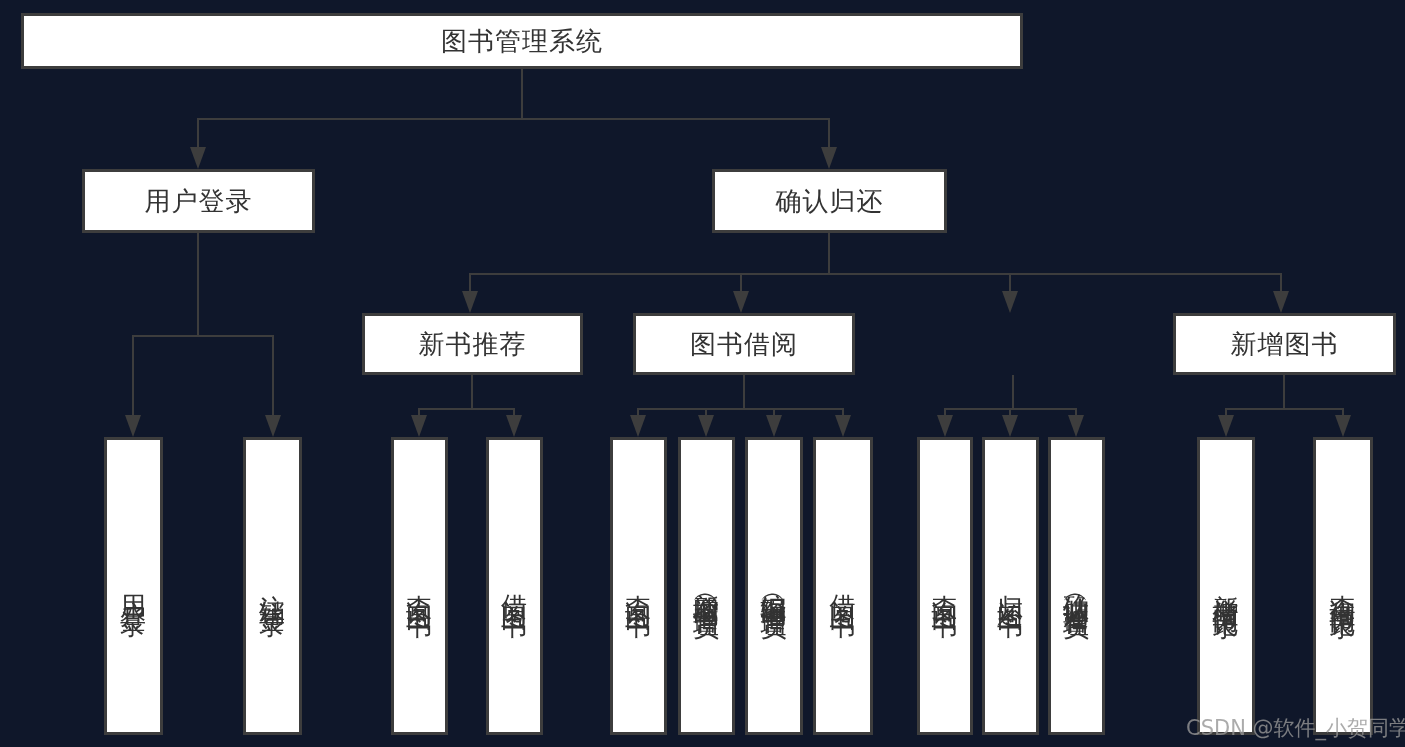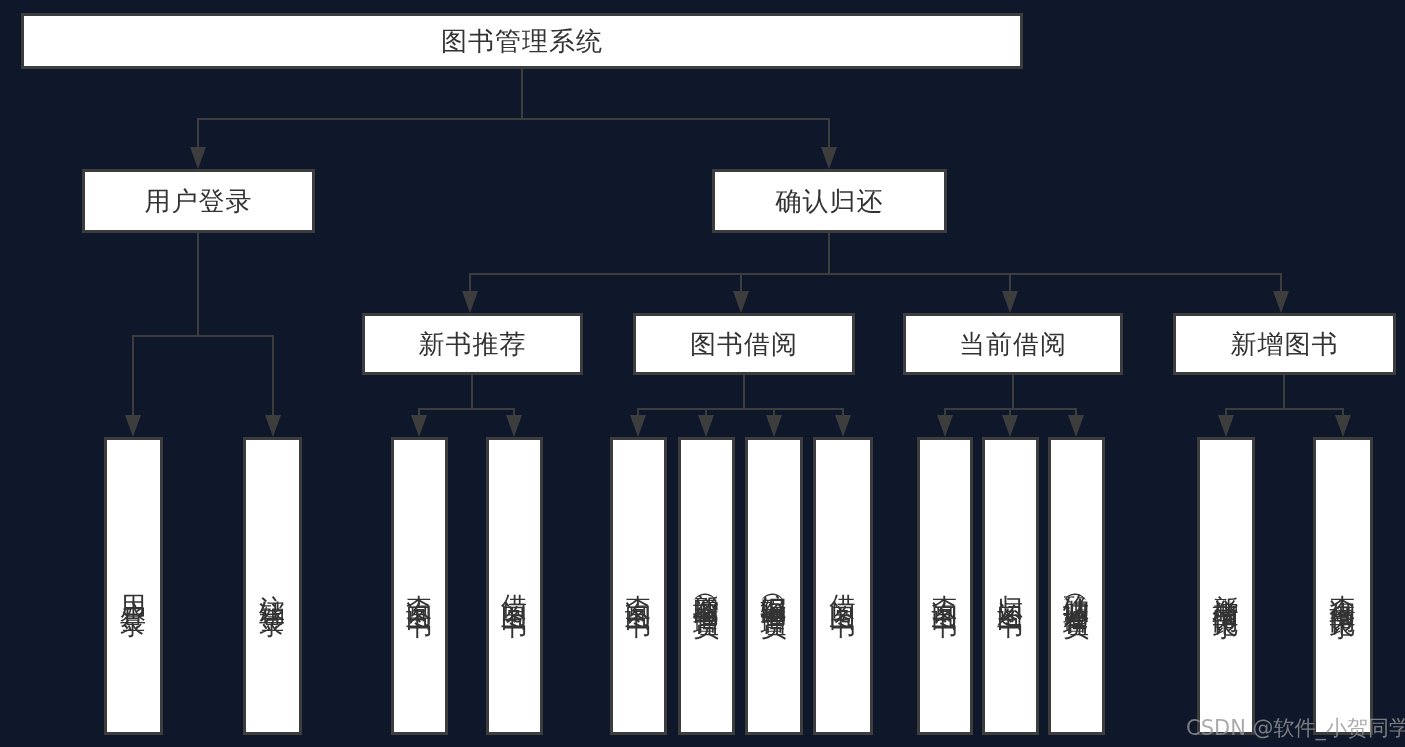--- a/index.html
+++ b/index.html
@@ -92,23 +92,20 @@
   <div class="arrow" style="left:1002px;top:291px"></div>
   <div class="line" style="left:1280px;top:273px;width:2px;height:18px"></div>
   <div class="arrow" style="left:1273px;top:291px"></div>
 
   <div class="box hbox" style="left:362px;top:313px;width:221px;height:62px">
     <span>新书推荐</span>
   </div>
   <div class="box hbox" style="left:633px;top:313px;width:222px;height:62px">
     <span>图书借阅</span>
   </div>
-  <div class="box hbox" style="left:903px;top:313px;width:220px;height:62px">
-    <span>当前借阅</span>
-  </div>
   <div class="box hbox" style="left:1173px;top:313px;width:223px;height:62px">
     <span>新增图书</span>
   </div>
 
   <div class="line" style="left:471px;top:375px;width:2px;height:33px"></div>
   <div class="line" style="left:418px;top:408px;width:97px;height:2px"></div>
   <div class="line" style="left:418px;top:408px;width:2px;height:8px"></div>
   <div class="arrow" style="left:411px;top:415px"></div>
   <div class="line" style="left:513px;top:408px;width:2px;height:8px"></div>
   <div class="arrow" style="left:506px;top:415px"></div>

